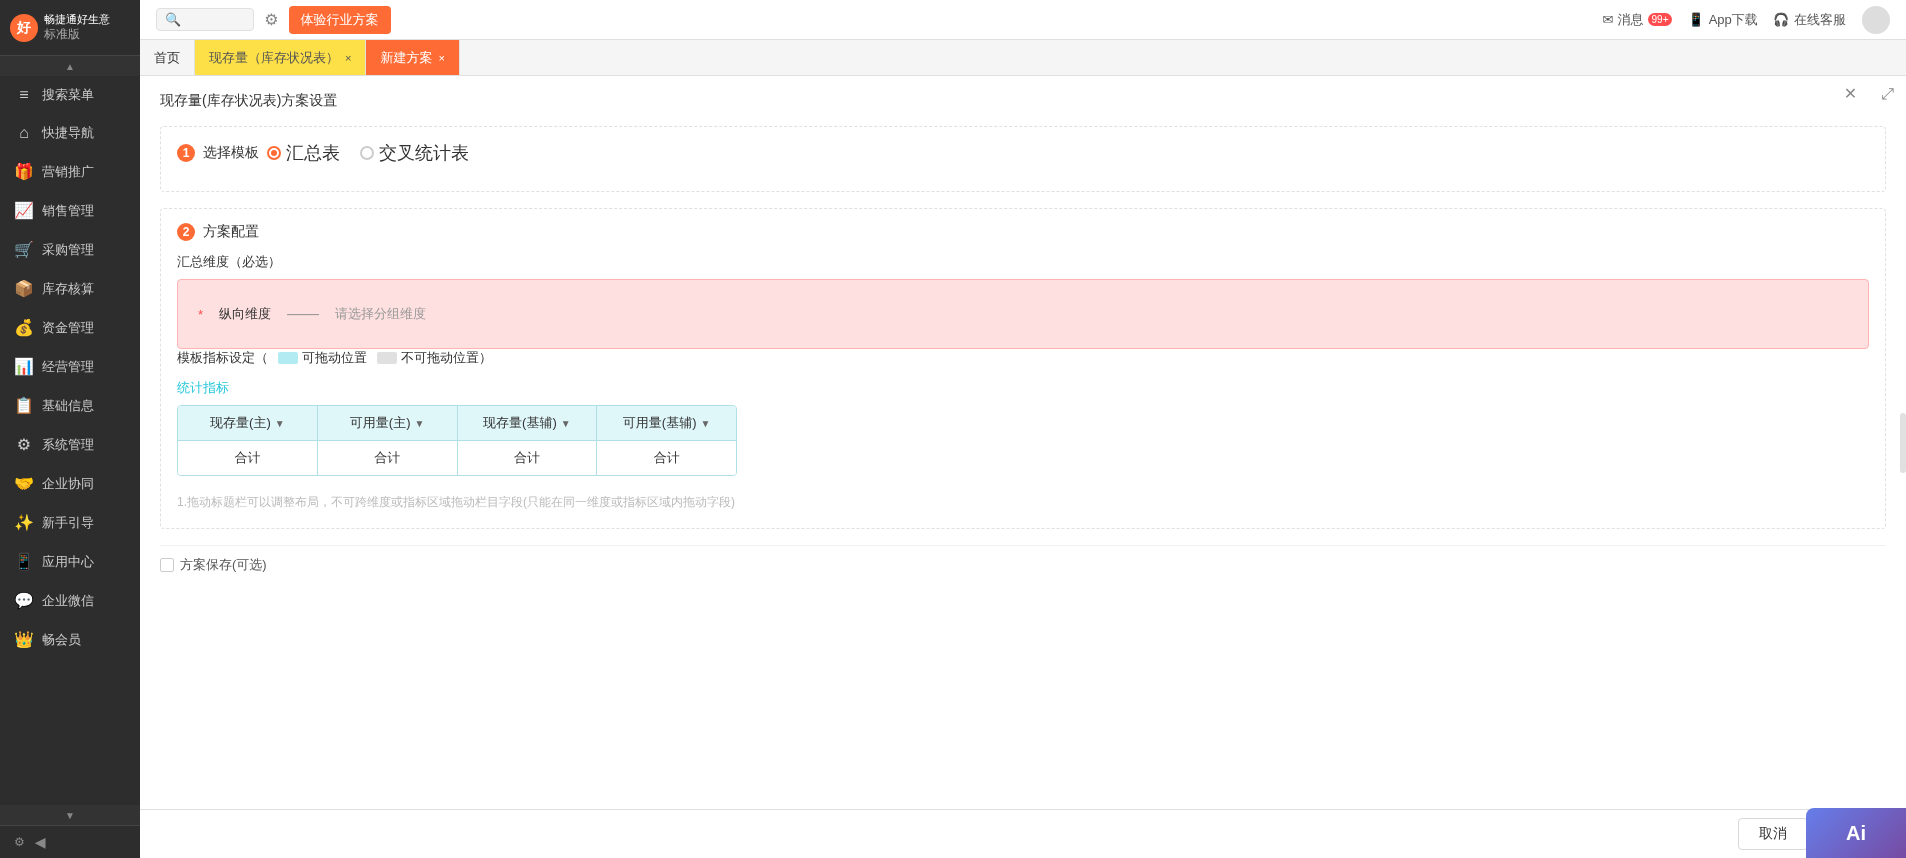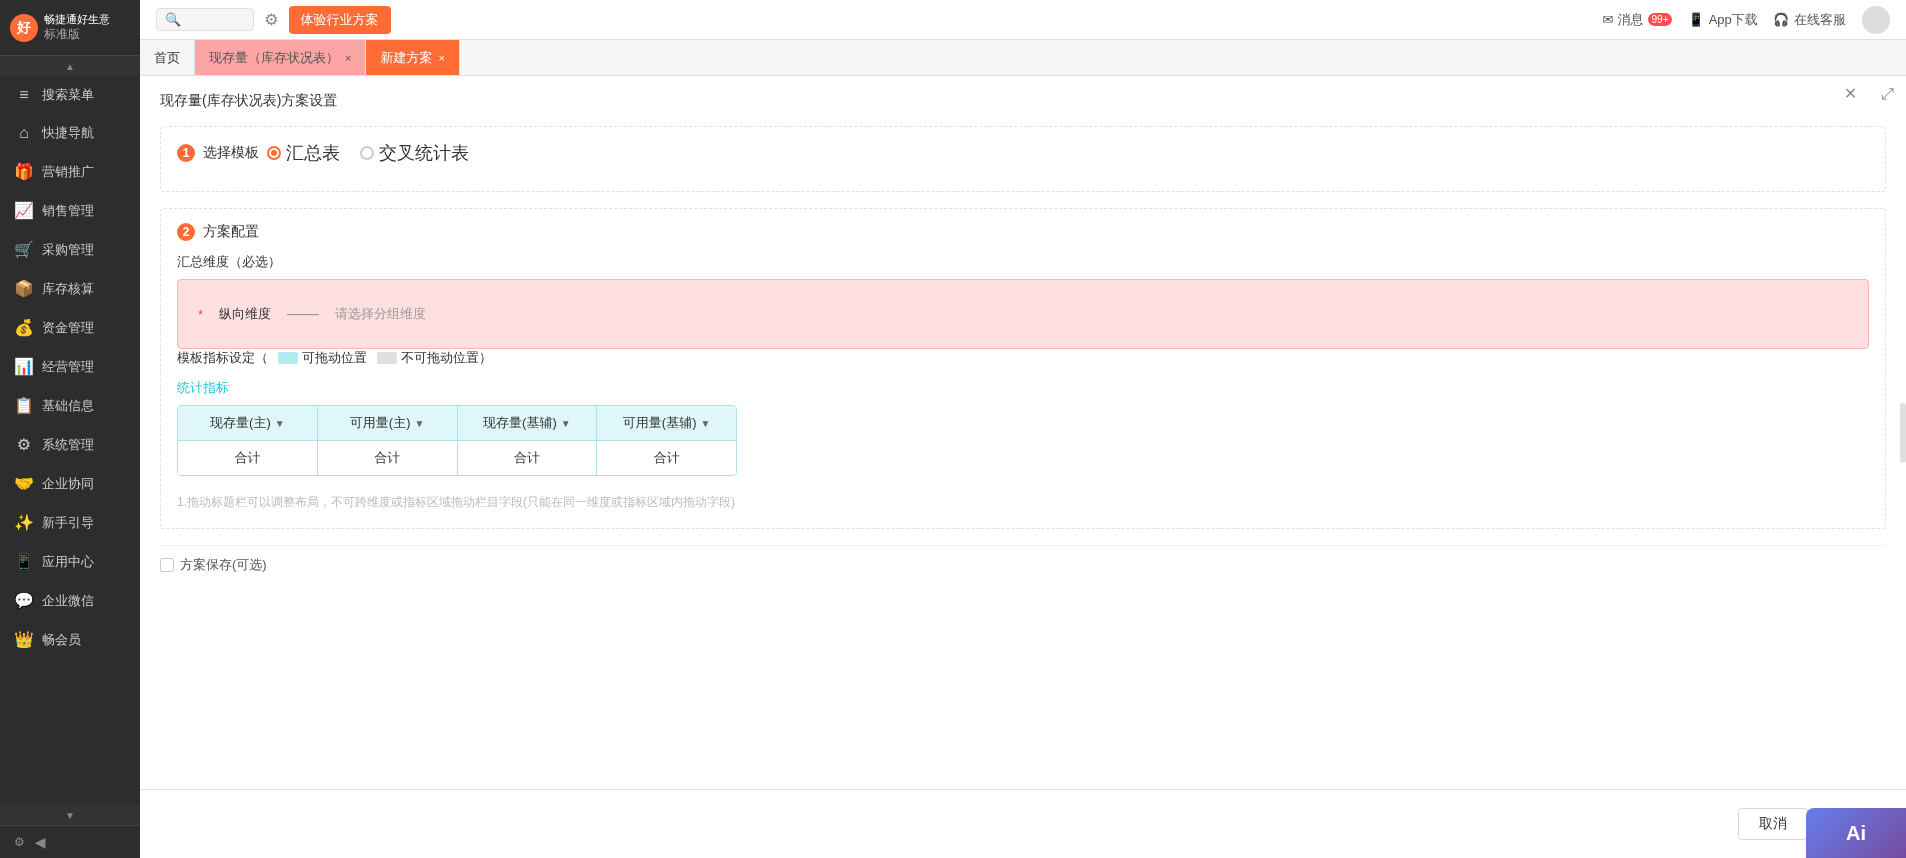--- a/index.html
+++ b/index.html
@@ -161,21 +161,21 @@
       padding: 0 0;
     }
     .tab {
       display: flex;
       align-items: center;
       padding: 0 14px;
       height: 100%;
       font-size: 13px;
       color: #555;
       cursor: pointer;
-      background: #fca5a5;
+      background: #fde047;
       border-right: 1px solid #e0e0e0;
       gap: 6px;
     }
     .tab.home { background: #f5f5f5; color: #333; }
     .tab.active { background: #ff6b35; color: white; }
     .tab .close-icon { font-size: 11px; cursor: pointer; color: inherit; }
 
     
     .content {
       flex: 1;
@@ -378,21 +378,21 @@
       height: 14px;
       border: 1px solid #ccc;
       border-radius: 2px;
       cursor: pointer;
     }
 
     
     .footer-bar {
       background: #fff;
       border-top: 1px solid #e0e0e0;
-      padding: 18px 20px;
+      padding: 8px 20px;
       display: flex;
       justify-content: flex-end;
       gap: 10px;
       flex-shrink: 0;
     }
     .btn-cancel {
       background: #fff;
       border: 1px solid #d9d9d9;
       border-radius: 4px;
       padding: 6px 20px;

